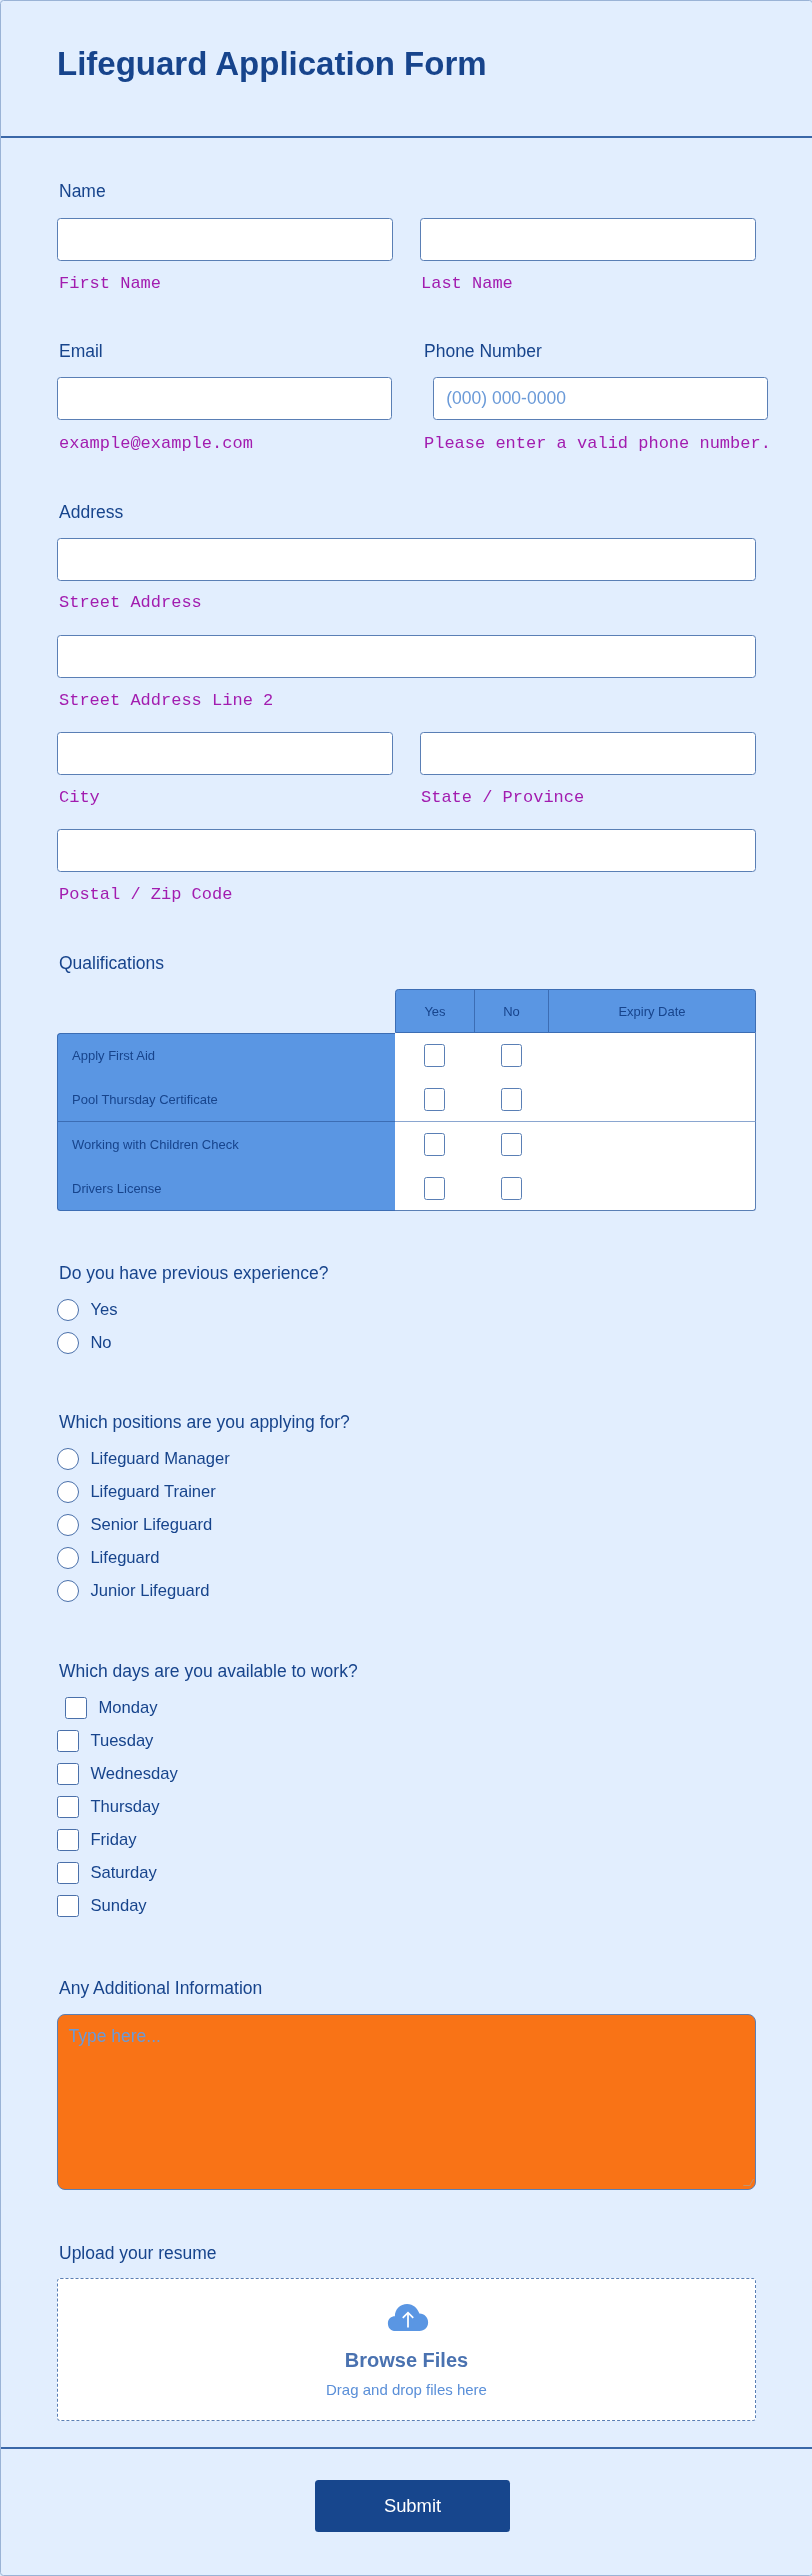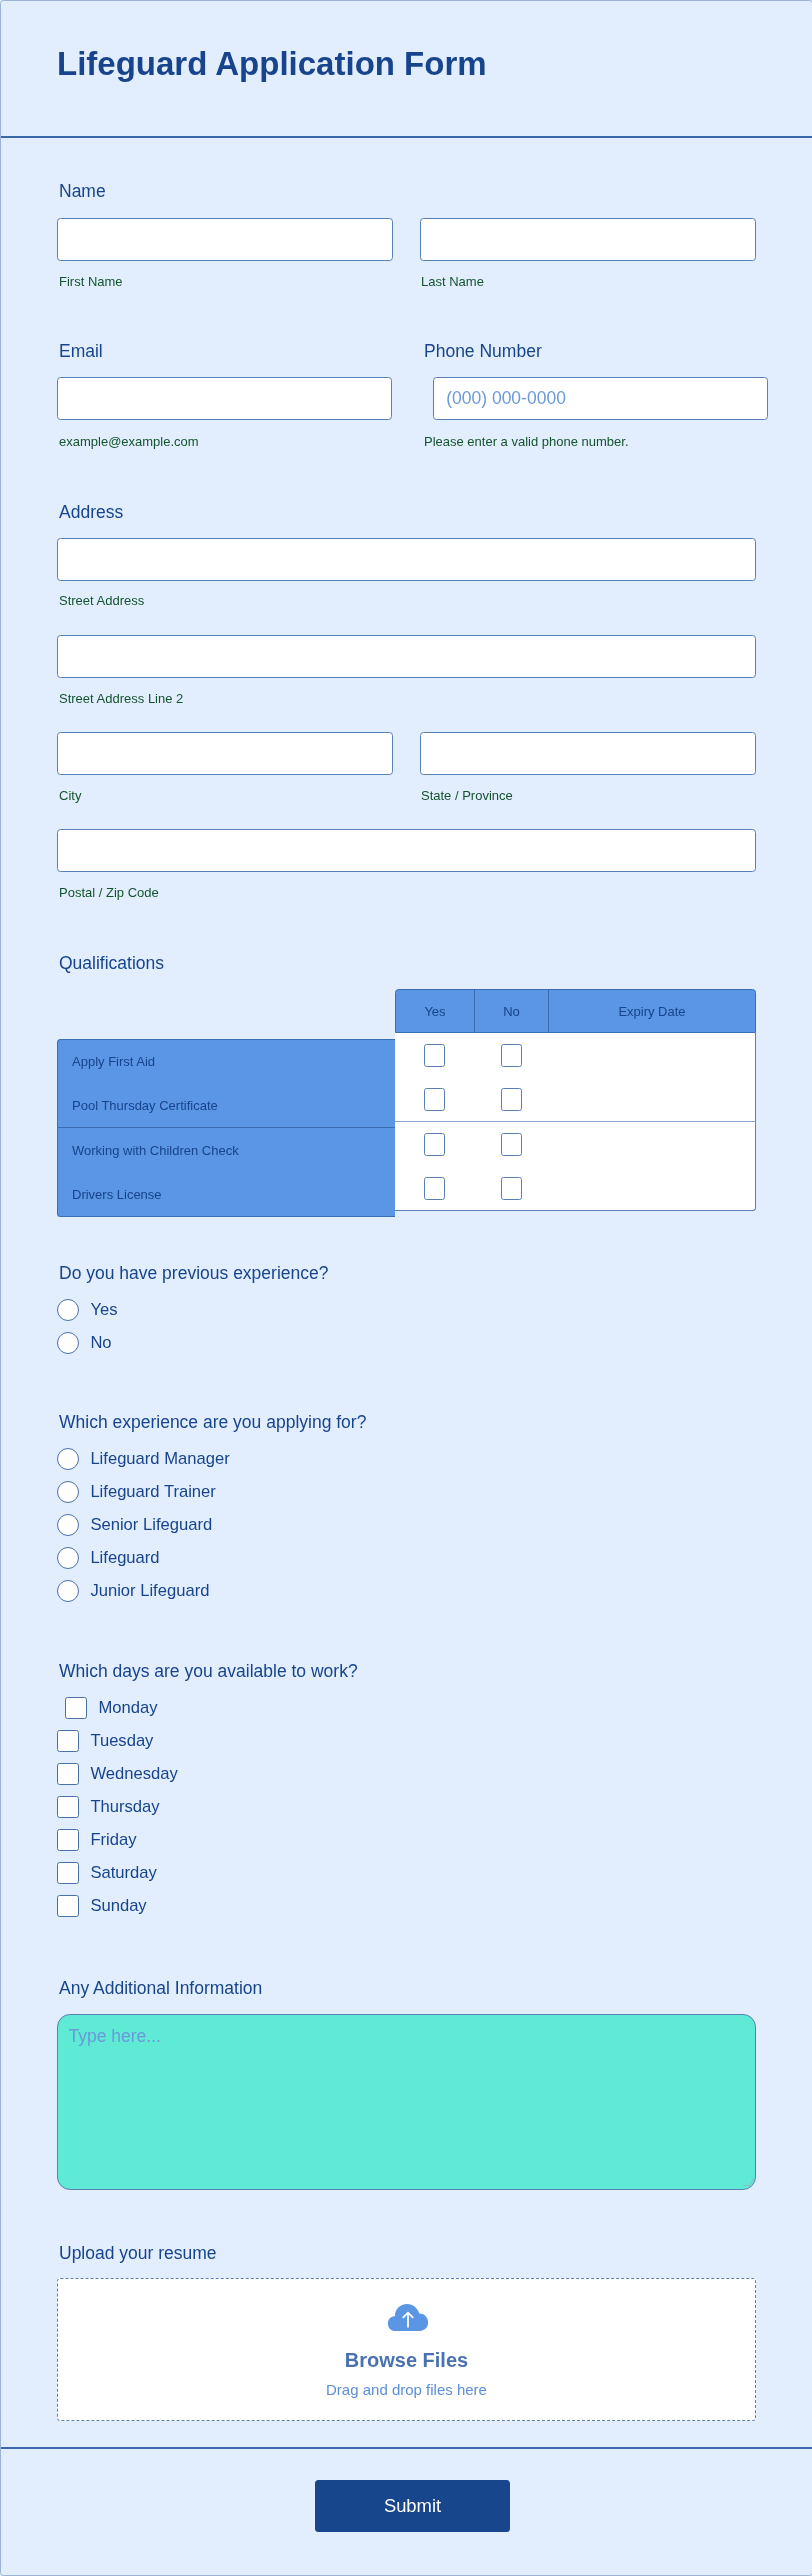--- a/index.html
+++ b/index.html
@@ -3,35 +3,35 @@
 <meta charset="utf-8">
 <style>
   * { box-sizing: border-box; margin: 0; padding: 0; }
   html, body { width: 813px; height: 2576px; background: #e2eefe; }
   body { position: relative; font-family: "Liberation Sans", sans-serif; color: #17448c; overflow: hidden; }
   .page { position: absolute; left: 0; top: 0; width: 813px; height: 2576px; background: #e2eefe; border: 0.9px solid #9ab3d6; border-radius: 3.5px; }
   .abs { position: absolute; }
   .title { left: 56px; top: 44px; font-size: 33px; font-weight: bold; color: #17448c; }
   .hline { left: 0; width: 813px; height: 1.7px; background: #3a67a8; }
   .qlabel { font-size: 17.5px; color: #17448c; }
-  .sublabel { font-size: 13px; color: #14532d; }
+  .sublabel { font-size: 17px; color: #a21caf; font-family: Liberation Mono, monospace; }
   .input { background: #fff; border: 1.3px solid #5a7fb5; border-radius: 3.5px; height: 43px; }
   .input input { width: 100%; height: 100%; border: none; background: transparent; padding: 0 12.2px; font-size: 17.5px; color: #17448c; font-family: "Liberation Sans", sans-serif; outline: none; }
   .input input::placeholder { color: #6a9ad8; }
   .qtable { left: 56px; top: 988px; width: 699px; height: 221px; }
   .qhead { position: absolute; top: 0; height: 44px; background: #5a96e3; border: 0.9px solid #3c6db4; font-size: 13px; color: #17448c; display: flex; align-items: center; justify-content: center; }
-  .qrow-label { position: absolute; left: 0; width: 338px; height: 45px; background: #5a96e3; border-bottom: 0.9px solid #3c6db4; font-size: 13px; color: #17448c; display: flex; align-items: center; padding-left: 14px; margin-top: 6px; }
+  .qrow-label { position: absolute; left: 0; width: 338px; height: 45px; background: #5a96e3; border-bottom: 0.9px solid #3c6db4; font-size: 13px; color: #17448c; display: flex; align-items: center; padding-left: 14px; }
   .qcell { position: absolute; height: 45px; background: #fff; border-bottom: 0.9px solid #8aa6d0; border-right: 0.9px solid #8aa6d0; display: flex; align-items: center; justify-content: center; }
   .cb { width: 21px; height: 23px; border: 1.3px solid #5a7fb5; border-radius: 2.6px; background: #fff; }
   .option { display: flex; align-items: center; height: 26px; }
   .radio { width: 22px; height: 22px; border: 1.3px solid #4a70aa; border-radius: 50%; background: #fff; margin-right: 11.4px; }
   .check { width: 22px; height: 22px; border: 1.3px solid #4a70aa; border-radius: 2.6px; background: #fff; margin-right: 11.4px; }
   .optlabel { font-size: 16.6px; color: #17448c; }
   textarea { font-family: "Liberation Sans", sans-serif; }
-  .textarea { left: 56px; top: 2013px; width: 699px; height: 176px; background: #5eead4; border: 1.3px solid #5a7fb5; border-radius: 13px; }
+  .textarea { left: 56px; top: 2013px; width: 699px; height: 176px; background: #f97316; border: 1.3px solid #5a7fb5; border-radius: 8px; }
   .textarea textarea { width: 100%; height: 100%; border: none; background: transparent; resize: none; padding: 10.5px 10.5px; font-size: 17.5px; color: #17448c; outline: none; }
   .textarea textarea::placeholder { color: #6a9ad8; }
   .resize { position: absolute; right: 3.5px; bottom: 3.5px; width: 7px; height: 7px; border-right: 0.9px solid #9aa; border-bottom: 0.9px solid #9aa; transform: skew(-30deg); opacity: 0.6; }
   .dropzone { left: 56px; top: 2277px; width: 699px; height: 143px; background: #fff; border: 1.3px dashed #5a7fb5; border-radius: 3.5px; text-align: center; }
   .browse { position: absolute; left: 0; right: 0; top: 70px; font-size: 20px; font-weight: bold; color: #4a72b0; }
   .drag { position: absolute; left: 0; right: 0; top: 102px; font-size: 15px; color: #5a8fd8; }
   .submit { left: 314px; top: 2479px; width: 195px; height: 52px; background: #17468d; border-radius: 3.5px; color: #fff; font-size: 18.4px; border: none; font-family: "Liberation Sans", sans-serif; cursor: pointer; }
 </style>
 </head>
 <body>
@@ -132,21 +132,21 @@
     <div class="option" style="margin-bottom:7px;">
       <span class="radio"></span>
       <span class="optlabel">Yes</span>
     </div>
     <div class="option">
       <span class="radio"></span>
       <span class="optlabel">No</span>
     </div>
   </div>
 
-  <div class="abs qlabel" style="left:58px; top:1411px;">Which experience are you applying for?</div>
+  <div class="abs qlabel" style="left:58px; top:1411px;">Which positions are you applying for?</div>
   <div class="abs" style="left:56px; top:1445px;">
     <div class="option" style="margin-bottom:7px;">
       <span class="radio"></span>
       <span class="optlabel">Lifeguard Manager</span>
     </div>
     <div class="option" style="margin-bottom:7px;">
       <span class="radio"></span>
       <span class="optlabel">Lifeguard Trainer</span>
     </div>
     <div class="option" style="margin-bottom:7px;">

